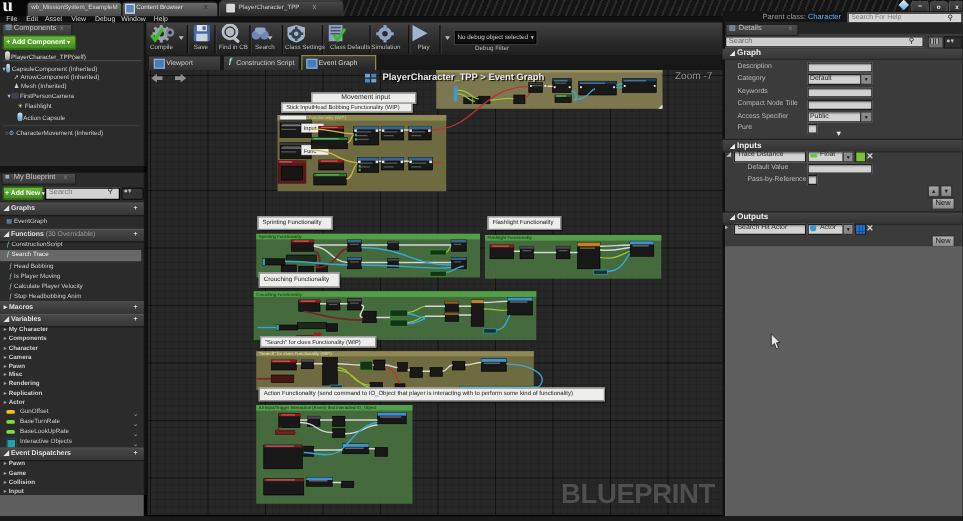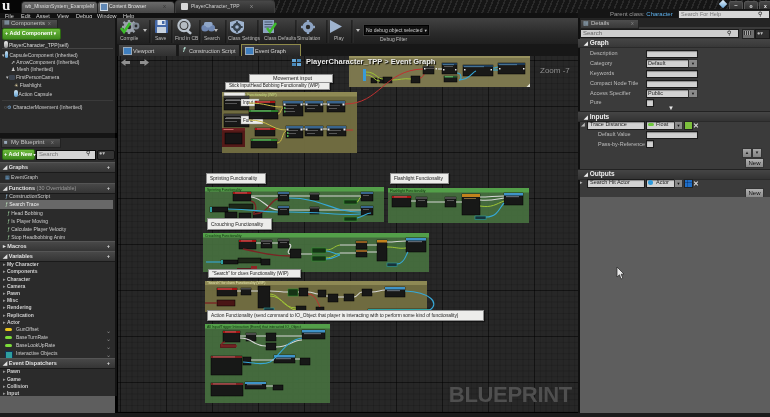--- a/index.html
+++ b/index.html
@@ -493,21 +493,21 @@
 <path d="M9,1 9,3 4.5,3 4.5,1 0,4.5 4.5,8 4.5,6 9,6 z" fill="#8f8f8f"></path>
 <path d="M19,1 19,3 23.5,3 23.5,1 28,4.5 23.5,8 23.5,6 19,6 z" fill="#8f8f8f"></path>
 </svg>
 <div class="a" style="left:292px;top:59px;z-index:26;width:9px;height:8px">
 <div class="a" style="left:0;top:0;width:4px;height:3px;background:#66a8d8"></div>
 <div class="a" style="left:5px;top:0;width:4px;height:3px;background:#4888b8"></div>
 <div class="a" style="left:0;top:4px;width:4px;height:3px;background:#4888b8"></div>
 <div class="a" style="left:5px;top:4px;width:4px;height:3px;background:#66a8d8"></div>
 </div>
 <div class="a" style="left:306px;top:57px;z-index:26;color:#ececec;font-weight:bold;font-size:7.5px;text-shadow:1px 1px 1px #000;white-space:nowrap">PlayerCharacter_TPP <span style="color:#d8d8d8">&gt;</span> Event Graph</div>
-<div class="a" style="left:540px;top:66px;z-index:26;color:#8f8f8f;font-size:8px">Zoom -7</div>
+<div class="a" style="left:540px;top:56px;z-index:26;color:#8f8f8f;font-size:8px">Zoom -7</div>
 
 <div id="leftpanel">
 
 <div class="a" style="left:0;top:18px;width:115px;height:115px;background:#2b2b2b;border-right:2px solid #141414"></div>
 <div class="a" style="left:1px;top:19px;width:55px;height:8px;background:linear-gradient(#4e4e4e,#383838);border:1px solid #222"></div>
 <div class="t" style="left:4px;top:19px;font-size:6px;color:#8fa6b8">▦</div>
 <div class="t" style="left:11px;top:19.5px;font-size:6px;color:#c2c2c2">Components</div>
 <div class="t" style="left:48px;top:19.5px;font-size:5.5px;color:#888">x</div>
 
 <div class="a" style="left:2px;top:28px;width:57px;height:10px;background:linear-gradient(#6cbb3c,#3f8a1e);border:1px solid #2d6a12;border-radius:2px"></div>

